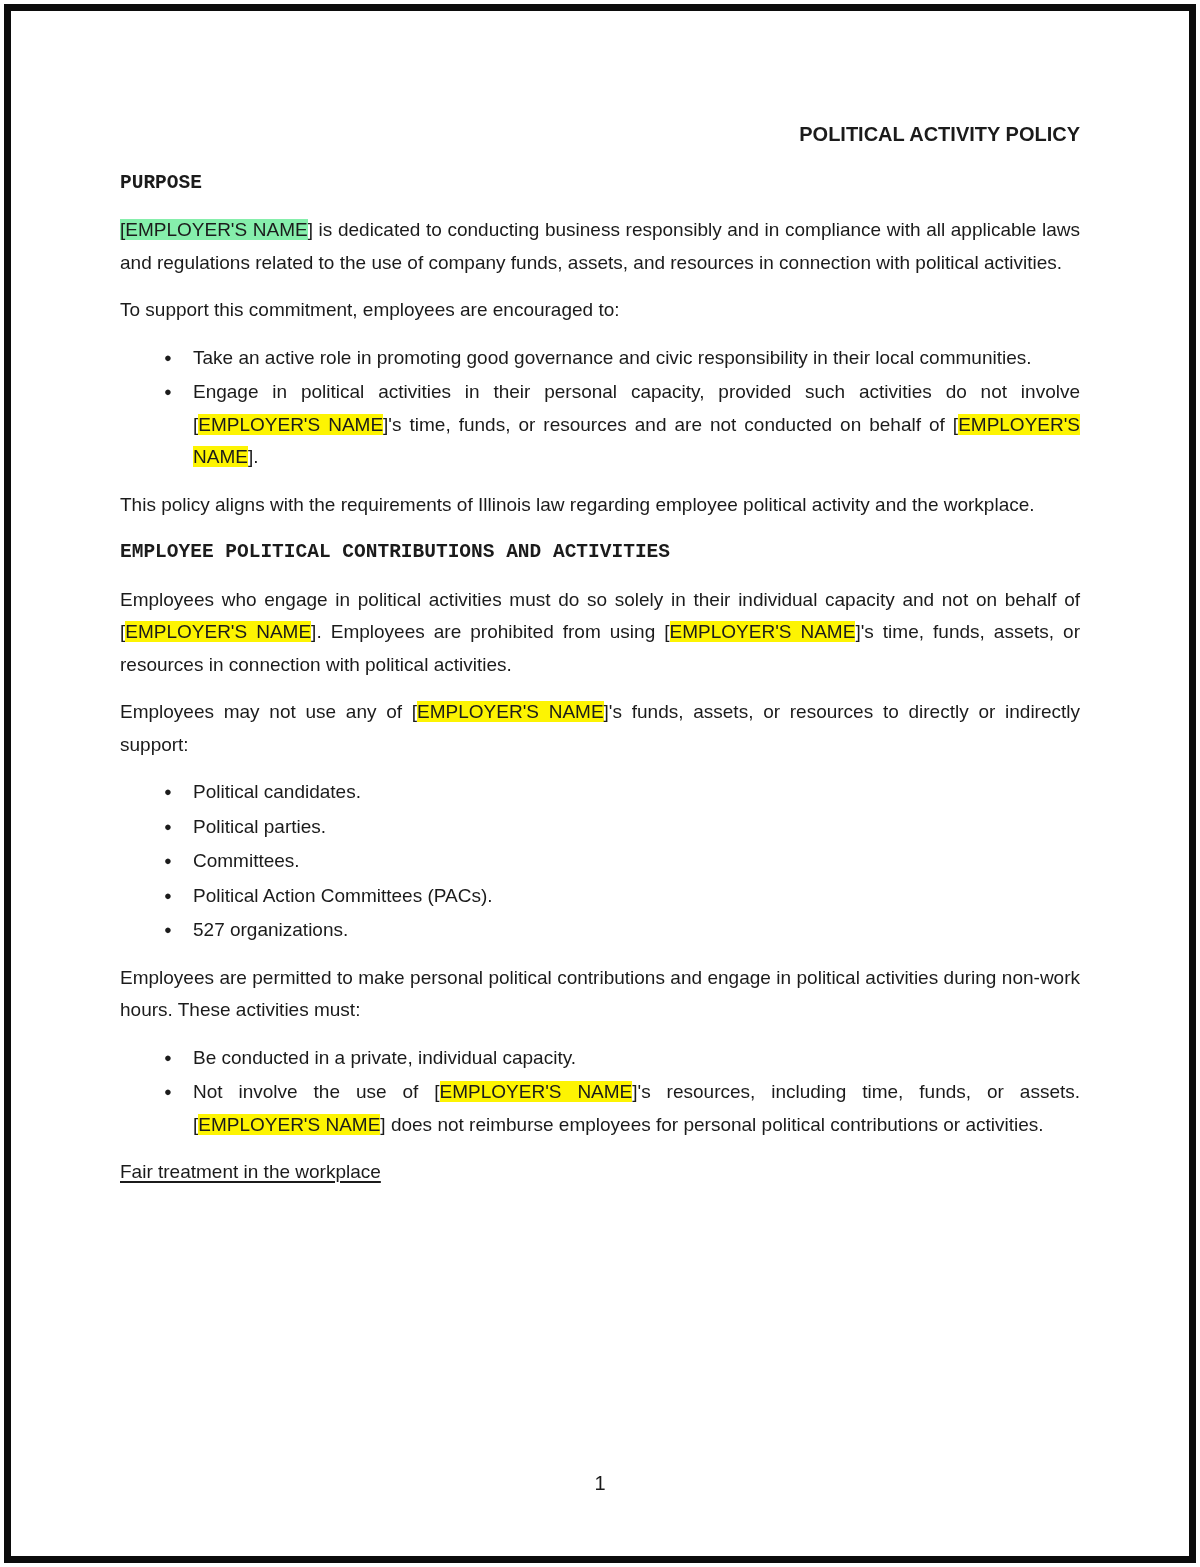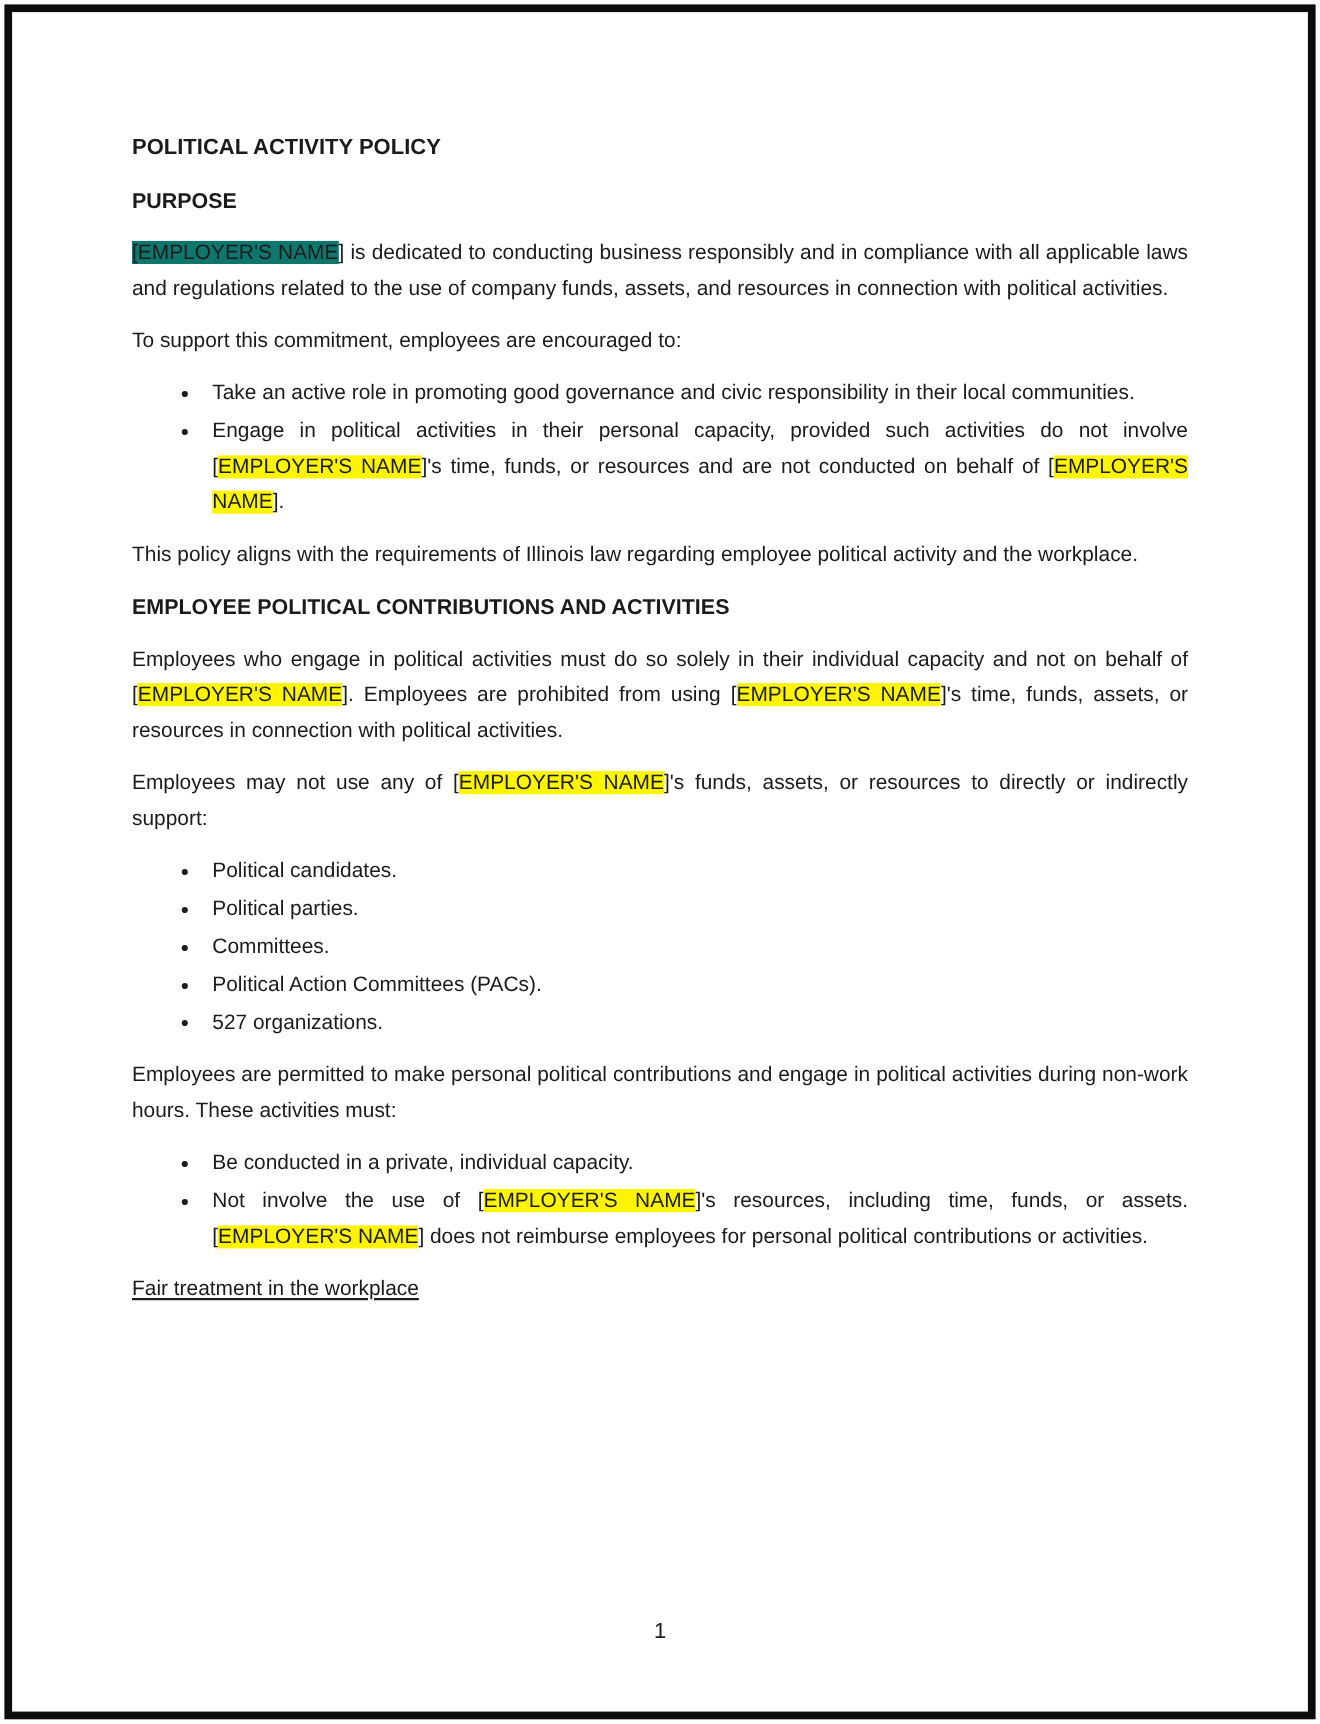--- a/index.html
+++ b/index.html
@@ -16,29 +16,30 @@
     border: 7px solid #0c0c0c;
     pointer-events: none;
   }
   .content {
     position: absolute;
     left: 120px; right: 120px; top: 118px;
     font-size: 19px;
     line-height: 32.5px;
   }
   .doc-title {
-    text-align: left;
+    text-align: right;
     font-weight: bold;
     font-size: 20px;
     margin: 0 0 16px 0;
   }
   .heading {
     font-weight: bold;
     font-size: 19.5px;
     margin: 0 0 15px 0;
+    font-family: Liberation Mono, monospace;
   }
   .sub {
     margin: 0 0 15px 0;
   }
   .sub span {
     text-decoration: underline;
     text-decoration-thickness: 1.5px;
     text-underline-offset: 3px;
   }
   p.body {
@@ -74,21 +75,21 @@
 <body>
 
 <div class="frame"></div>
 
 <div class="content">
 
   <p class="doc-title">POLITICAL ACTIVITY POLICY</p>
 
   <p class="heading">PURPOSE</p>
 
-  <p class="body"><span class="hl" style="background: #0f766e;">[EMPLOYER'S NAME</span><span>] is dedicated to conducting business responsibly and in compliance with all applicable laws and regulations related to the use of company funds, assets, and resources in connection with political activities.</span></p>
+  <p class="body"><span class="hl" style="background: #86efac;">[EMPLOYER'S NAME</span><span>] is dedicated to conducting business responsibly and in compliance with all applicable laws and regulations related to the use of company funds, assets, and resources in connection with political activities.</span></p>
 
   <p class="body">To support this commitment, employees are encouraged to:</p>
 
   <ul class="bullets">
     <li>
       <span class="dot">●</span>
       <span>Take an active role in promoting good governance and civic responsibility in their local communities.</span>
     </li>
     <li>
       <span class="dot">●</span><span>Engage in political activities in their personal capacity, provided such activities do not involve [</span><span class="hl" style="background: rgb(253, 244, 2);">EMPLOYER'S NAME</span><span>]'s time, funds, or resources and are not conducted on behalf of [</span><span class="hl" style="background: rgb(253, 244, 2);">EMPLOYER'S NAME</span><span>].</span>

